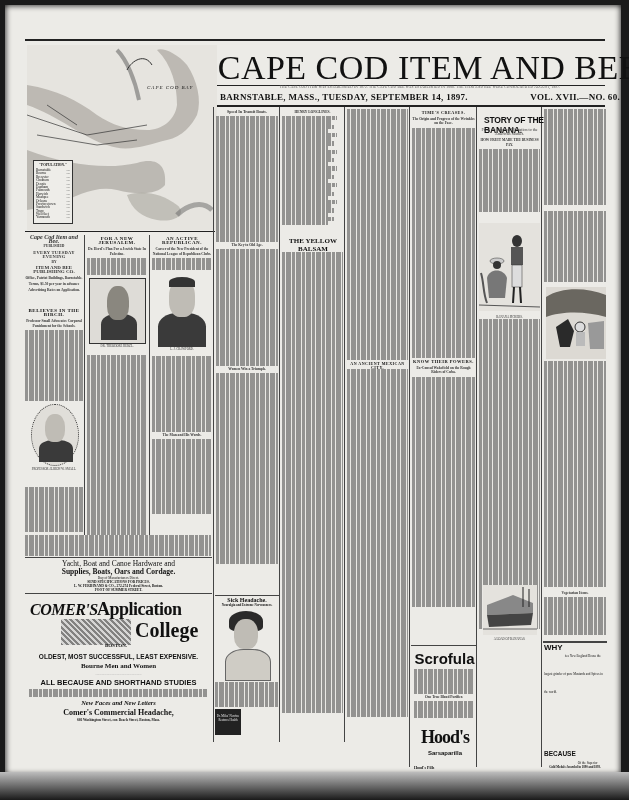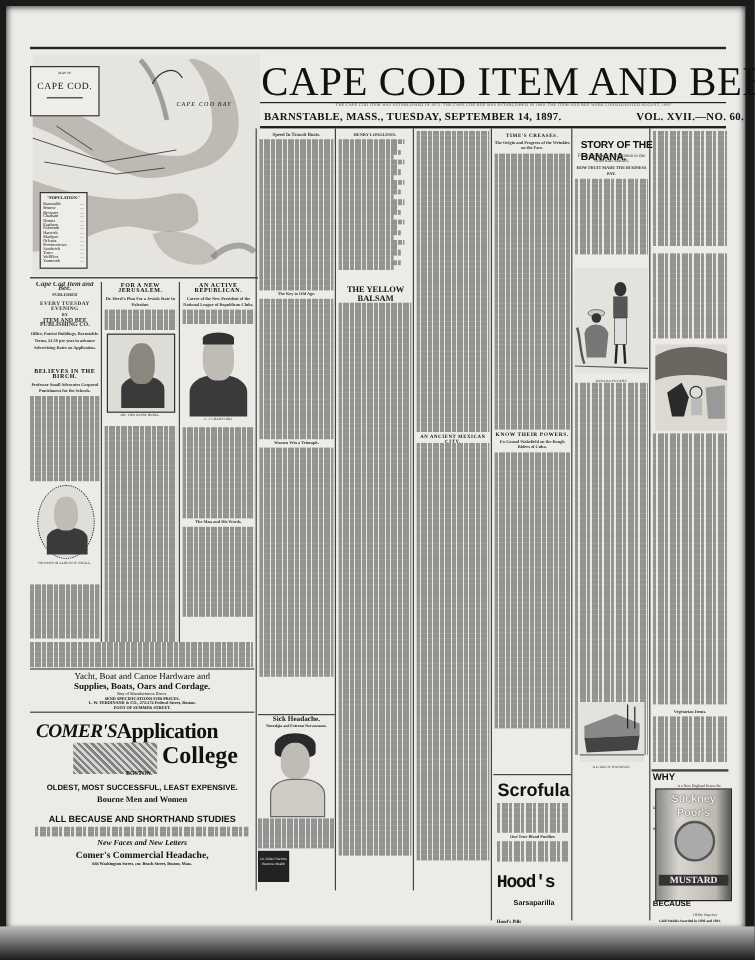--- a/index.html
+++ b/index.html
@@ -27,21 +27,21 @@
   .subhead{font-size:3.6px;text-align:center;font-weight:bold;margin:1px 0 2px;}
   .filler{display:block;color:#555;}
   .filler span{display:block;height:4.2px;margin:0;background:repeating-linear-gradient(90deg,#4a4a4a 0 3px,#e9e8e4 3px 4px,#4a4a4a 4px 9px,#e9e8e4 9px 10px);opacity:.55;}
   .portrait{position:absolute;border:1px solid #333;background:#dedcd7;}
   .oval{position:absolute;border:1px dotted #333;border-radius:50%;background:#e0ded9;}
   .face{position:absolute;border-radius:45% 45% 40% 40%;background:#bfbcb5;}
   .coat{position:absolute;background:#3a3a3a;border-radius:40% 40% 0 0;}
   .banana-title{position:absolute;left:479px;top:110px;width:76px;font-size:8.5px;font-weight:bold;font-family:"Liberation Sans",sans-serif;letter-spacing:-.2px;}
   .illus{position:absolute;background:#d6d3cc;border:1px solid #888;}
   .scrofula{position:absolute;left:408px;top:645px;width:63px;font-family:"Liberation Sans",sans-serif;font-weight:bold;font-size:15px;text-align:center;}
-  .hoods{position:absolute;left:409px;top:722px;width:62px;font-family:Liberation Mono, monospace;font-weight:bold;font-size:15px;letter-spacing:-1px;}
+  .hoods{position:absolute;left:409px;top:722px;width:62px;font-family:Liberation Serif, serif;font-weight:bold;font-size:18px;text-align:center;letter-spacing:-1px;}
   .sarsa{position:absolute;left:409px;top:745px;width:62px;font-family:"Liberation Sans",sans-serif;font-weight:bold;font-size:6px;text-align:center;}
   .can{position:absolute;left:541px;top:652px;width:62px;height:92px;background:linear-gradient(90deg,#888,#d8d6cf 30%,#bcb9b1 80%,#555);border:1px solid #222;}
   .can .brand{font-family:"Liberation Sans",sans-serif;font-weight:bold;font-size:9px;color:#f3f2ee;text-align:center;margin-top:3px;text-shadow:0 0 1px #000;line-height:9px;}
   .can .mustard{position:absolute;bottom:12px;left:2px;width:58px;text-align:center;font-weight:bold;font-size:8px;color:#eee;background:#333;}
   .can .seal{position:absolute;left:15px;top:26px;width:30px;height:30px;border-radius:50%;border:2px solid #555;background:#aaa;}
 </style>
 </head>
 <body>
 
 <div class="page">
@@ -64,25 +64,20 @@
       <rect x="0" y="0" width="190" height="185" fill="#e6e4df"></rect>
       <path d="M0,60 C30,70 60,95 80,100 C100,108 120,100 140,95 C155,92 165,80 170,70 C175,55 170,35 160,20 C150,8 135,2 130,5 C145,20 150,40 150,60 C148,75 135,85 120,85 C100,85 85,80 70,70 C50,55 30,45 0,40 Z" fill="#9a968e" opacity=".55"></path>
       <path d="M90,5 C100,15 108,35 112,55" stroke="#555" stroke-width="4" fill="none" opacity=".5"></path>
       <path d="M0,105 C40,120 80,125 110,118 C130,112 140,120 138,140 C130,150 110,150 90,145 C70,140 50,150 30,160 L0,165 Z" fill="#8a867e" opacity=".45"></path>
       <path d="M100,150 C115,145 135,148 150,160 C160,168 150,178 130,175 C115,172 105,165 100,150 Z" fill="#8a867e" opacity=".4"></path>
       <path d="M150,170 C160,160 175,155 185,165" stroke="#666" stroke-width="5" fill="none" opacity=".5"></path>
       <path d="M0,70 L60,90 L120,80 M10,90 L70,100 L110,95 M20,60 L50,80" stroke="#333" stroke-width=".7" fill="none"></path>
       <path d="M100,25 C105,15 118,8 125,20" stroke="#333" stroke-width="1" fill="none"></path>
     </svg>
     <div style="position:absolute;left:120px;top:40px;font-size:5px;font-style:italic;letter-spacing:1px;">CAPE COD BAY</div>
-  </div>
-  <div class="map-title-box" style="left:20px;top:50px;">
-    <div class="small">MAP OF</div>
-    <div class="t">CAPE COD.</div>
-    <div style="width:30px;height:1px;background:#333;margin:5px auto 0;"></div>
   </div>
   <div class="pop-box">
     <div class="h">"POPULATION."</div>
     <div class="pop-row">
         <span>Barnstable</span>
         <span>....</span>
       </div>
     <div class="pop-row">
         <span>Bourne</span>
         <span>....</span>
@@ -1206,26 +1201,20 @@
         <span></span>
         <span></span>
       </div>
   </div>
 
   <div class="hrule" style="left:538px;top:636px;width:64px;height:1.5px;"></div>
   <div style="position:absolute;left:539px;top:638px;width:62px;height:14px;">
     <span style="font-family:'Liberation Sans',sans-serif;font-weight:bold;font-size:8px;float:left;margin-right:2px;">WHY</span>
     <span style="font-size:3.2px;line-height:3.8px;">is a New England House the largest grinder of pure Mustards and Spices in the world.</span>
   </div>
-  <div class="can">
-    <div class="brand">Stickney</div>
-    <div class="brand">Poor's</div>
-    <div class="seal"></div>
-    <div class="mustard">MUSTARD</div>
-  </div>
   <div style="position:absolute;left:539px;top:745px;width:62px;height:14px;">
     <span style="font-family:'Liberation Sans',sans-serif;font-weight:bold;font-size:6.5px;float:left;margin-right:2px;">BECAUSE</span>
     <span style="font-size:3.2px;line-height:3.8px;">Of the Superior Quality and Absolute Purity of all their goods.</span>
   </div>
   <div style="position:absolute;left:539px;top:760px;width:62px;font-size:3px;font-weight:bold;text-align:center;">
     <span>Gold Medals Awarded in 1890 and 1893.</span>
   </div>
 </div>
 
 <div class="bottom-shadow"></div>

